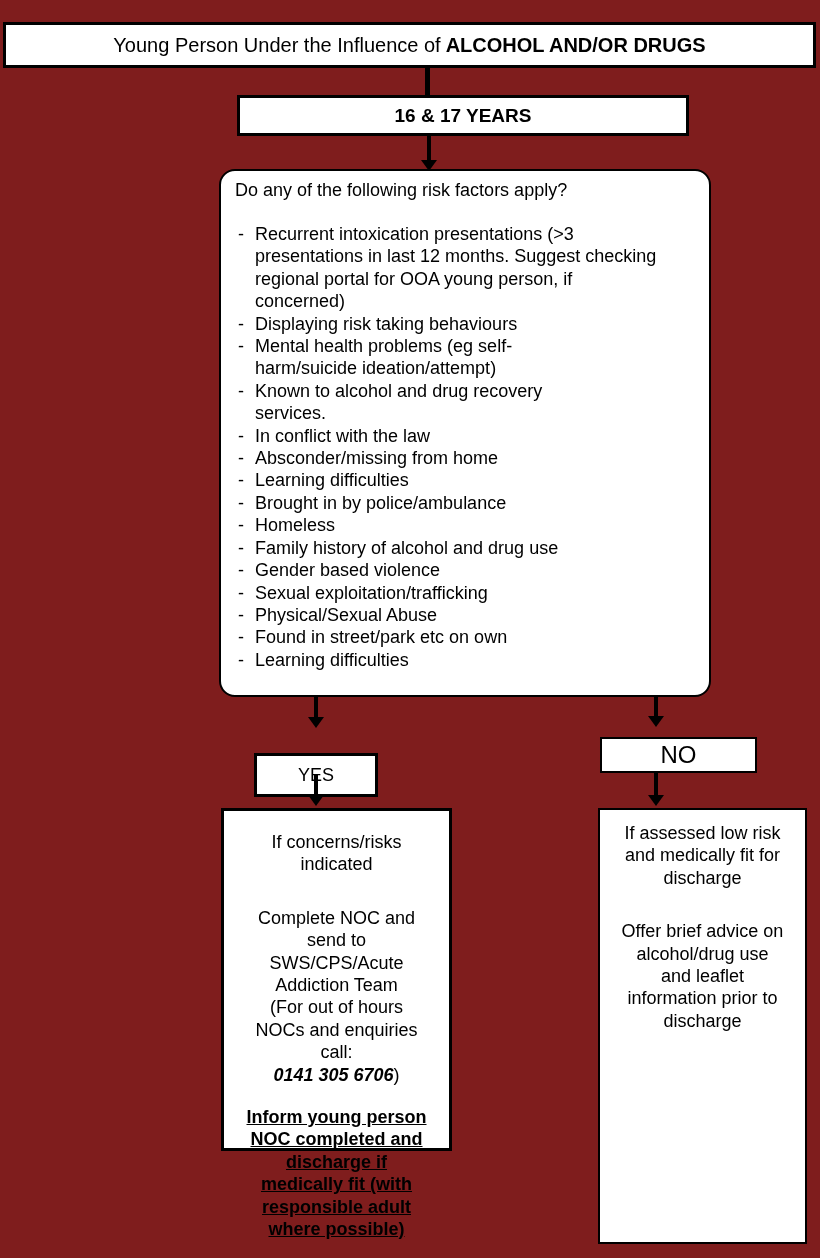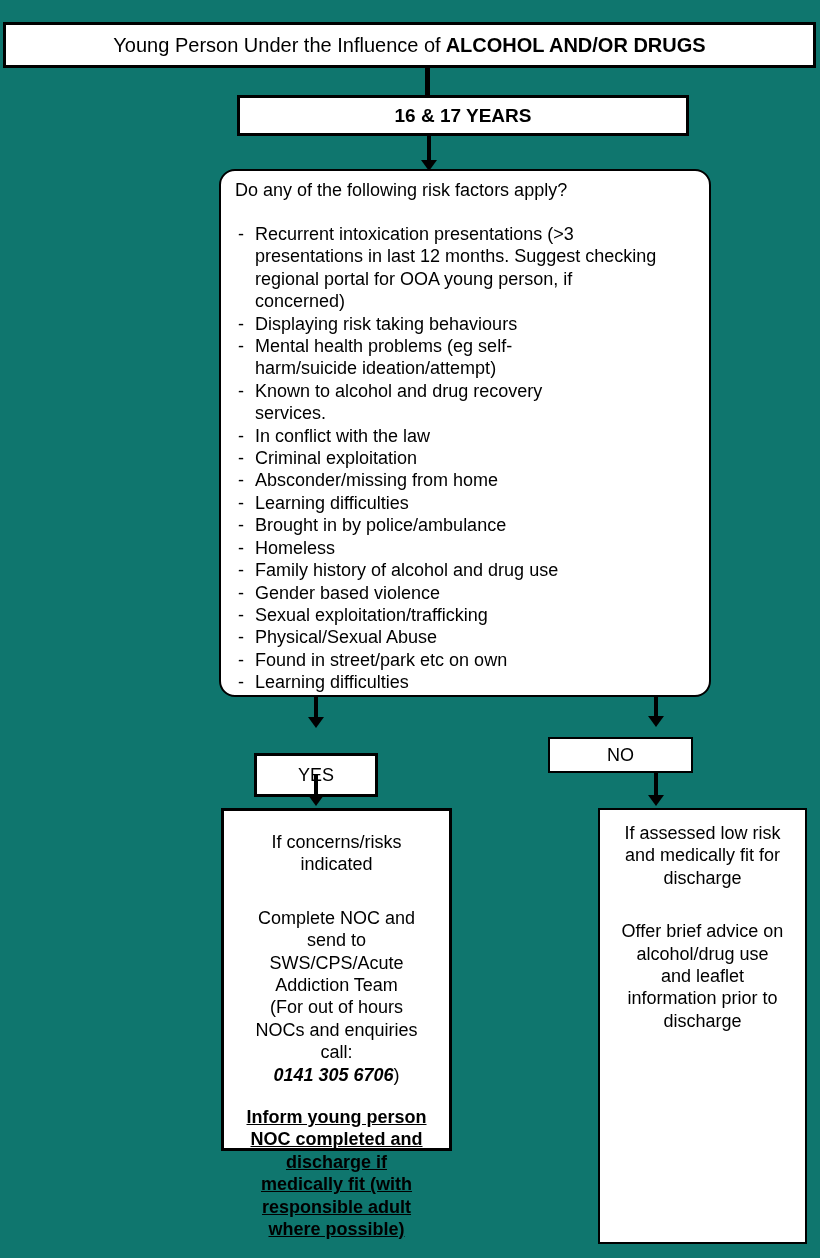--- a/index.html
+++ b/index.html
@@ -1,36 +1,36 @@
 <!DOCTYPE html>
 <html><head>
 <meta charset="utf-8">
 <style>
   html,body{margin:0;padding:0;background:#ffffff;}
   .canvas{
-    position:relative;width:820px;height:1258px;background:#0f766e;
+    position:relative;width:820px;height:1258px;background:#7f1d1d;
     font-family:"Liberation Sans","DejaVu Sans",sans-serif;color:#000;
     overflow:hidden;
   }
   .box{position:absolute;border:2px solid #000;background:#fff;box-sizing:border-box;}
   .flexc{display:flex;align-items:center;justify-content:center;}
 
   .title-box{left:3px;top:22px;width:813px;height:46px;border-width:3px;font-size:20px;}
   .title-box b{margin-left:5px;}
 
   .age-box{left:237px;top:95px;width:452px;height:41px;border-width:3px;font-size:19px;font-weight:bold;text-align:center;}
 
   .risk-box{left:219px;top:169px;width:492px;height:528px;font-size:18px;padding:8px 6px 0 14px;border-radius:16px;}
   .risk-heading{line-height:22px;}
   .risk-list{list-style:none;margin:22px 0 0 0;padding:0;}
   .risk-list li{position:relative;padding-left:20px;line-height:22.4px;white-space:pre-line;}
   .risk-list li::before{content:"-";position:absolute;left:3px;top:0;}
 
   .yes-box{left:254px;top:753px;width:124px;height:44px;border-width:3px;font-size:18px;}
-  .no-box{left:548px;top:737px;width:145px;height:36px;font-size:18px;}
+  .no-box{left:600px;top:737px;width:157px;height:36px;font-size:24px;}
 
   .outcome{font-size:18px;line-height:22.4px;text-align:center;}
   .outcome div{white-space:pre-line;}
   .yes-outcome{left:221px;top:808px;width:231px;height:343px;border-width:3px;padding:20px 6px 0 6px;}
   .no-outcome{left:598px;top:808px;width:209px;height:436px;padding:12px 4px 0 4px;}
   .action{margin-top:31px;}
   .phone{font-weight:bold;font-style:italic;}
   .instruction{margin-top:20px;font-weight:bold;text-decoration:underline;}
   .advice{margin-top:31px;}
 
@@ -64,21 +64,20 @@
       <li>Recurrent intoxication presentations (&gt;3
 presentations in last 12 months. Suggest checking
 regional portal for OOA young person, if
 concerned)</li>
       <li>Displaying risk taking behaviours</li>
       <li>Mental health problems (eg self-
 harm/suicide ideation/attempt)</li>
       <li>Known to alcohol and drug recovery
 services.</li>
       <li>In conflict with the law</li>
-      <li>Criminal exploitation</li>
       <li>Absconder/missing from home</li>
       <li>Learning difficulties</li>
       <li>Brought in by police/ambulance</li>
       <li>Homeless</li>
       <li>Family history of alcohol and drug use</li>
       <li>Gender based violence</li>
       <li>Sexual exploitation/trafficking</li>
       <li>Physical/Sexual Abuse</li>
       <li>Found in street/park etc on own</li>
       <li>Learning difficulties</li>

